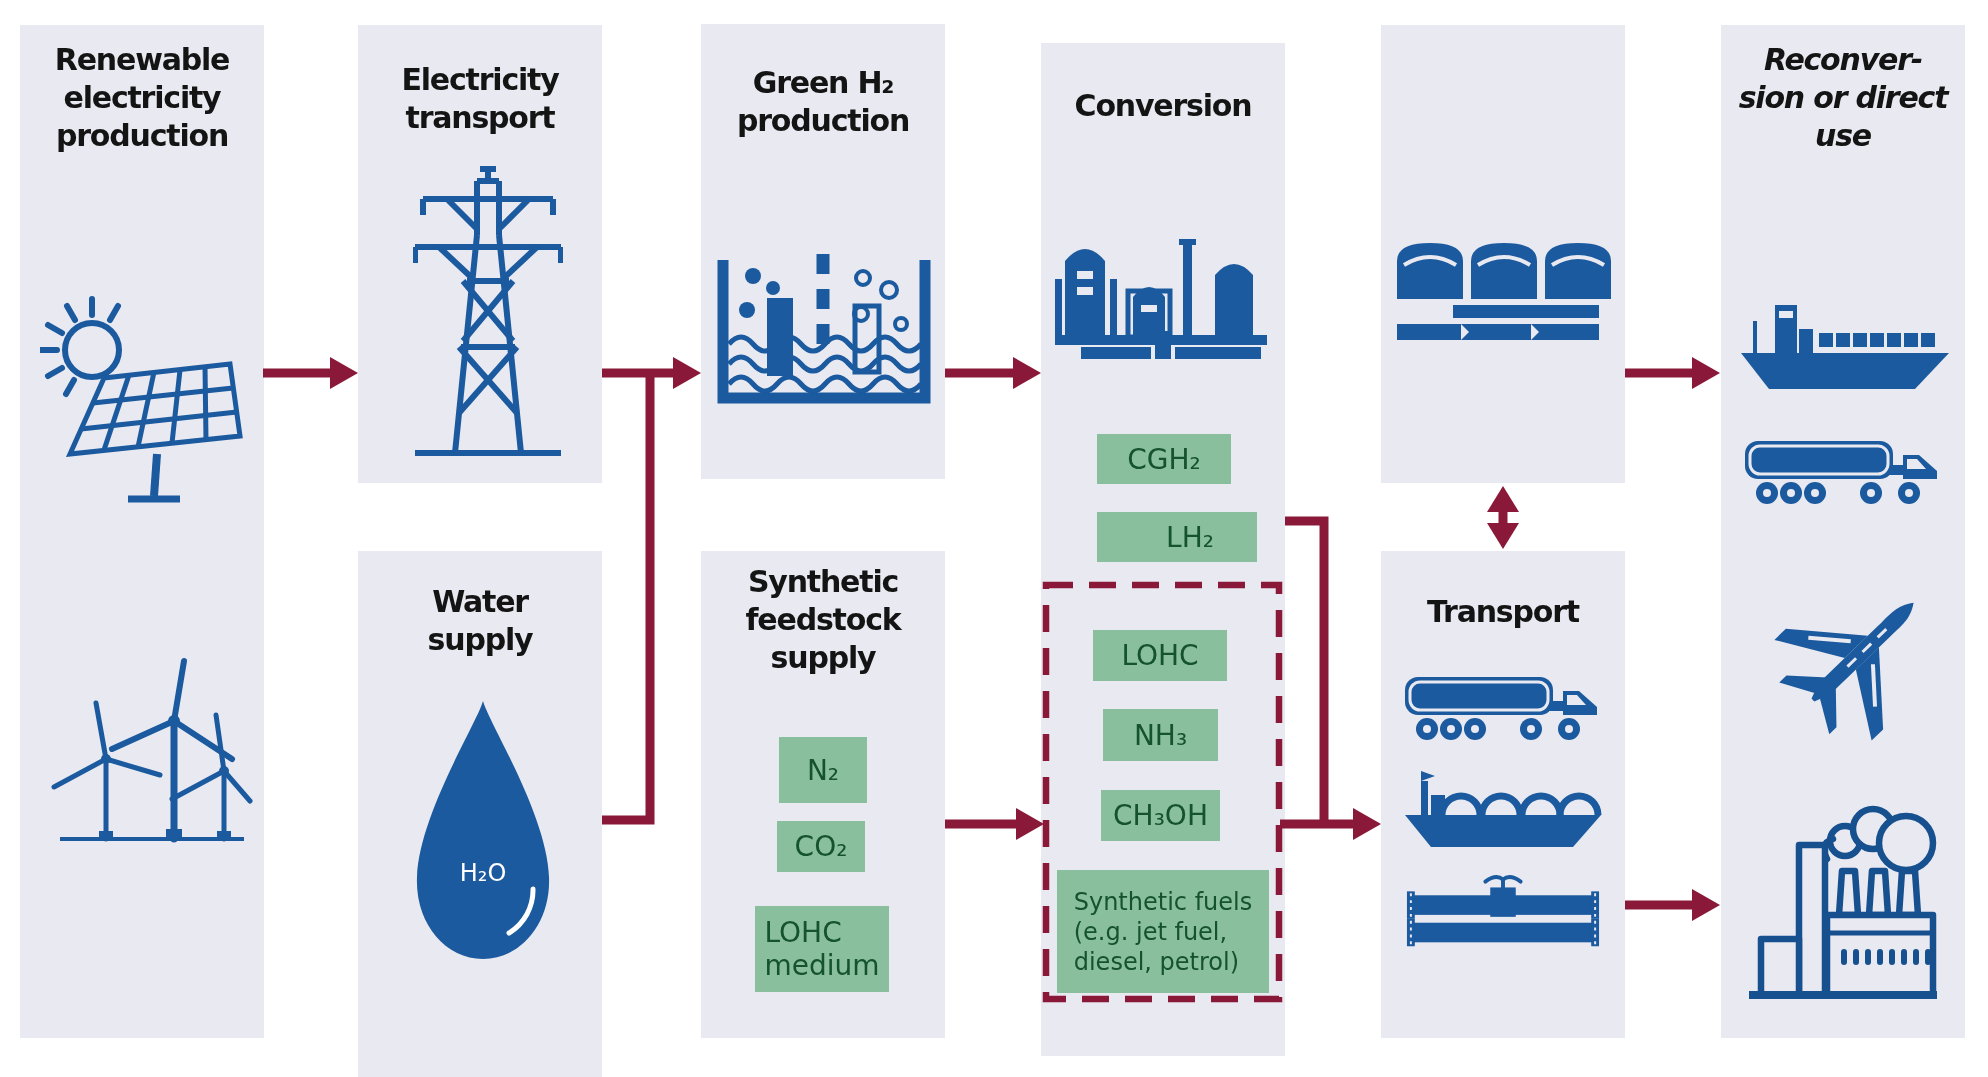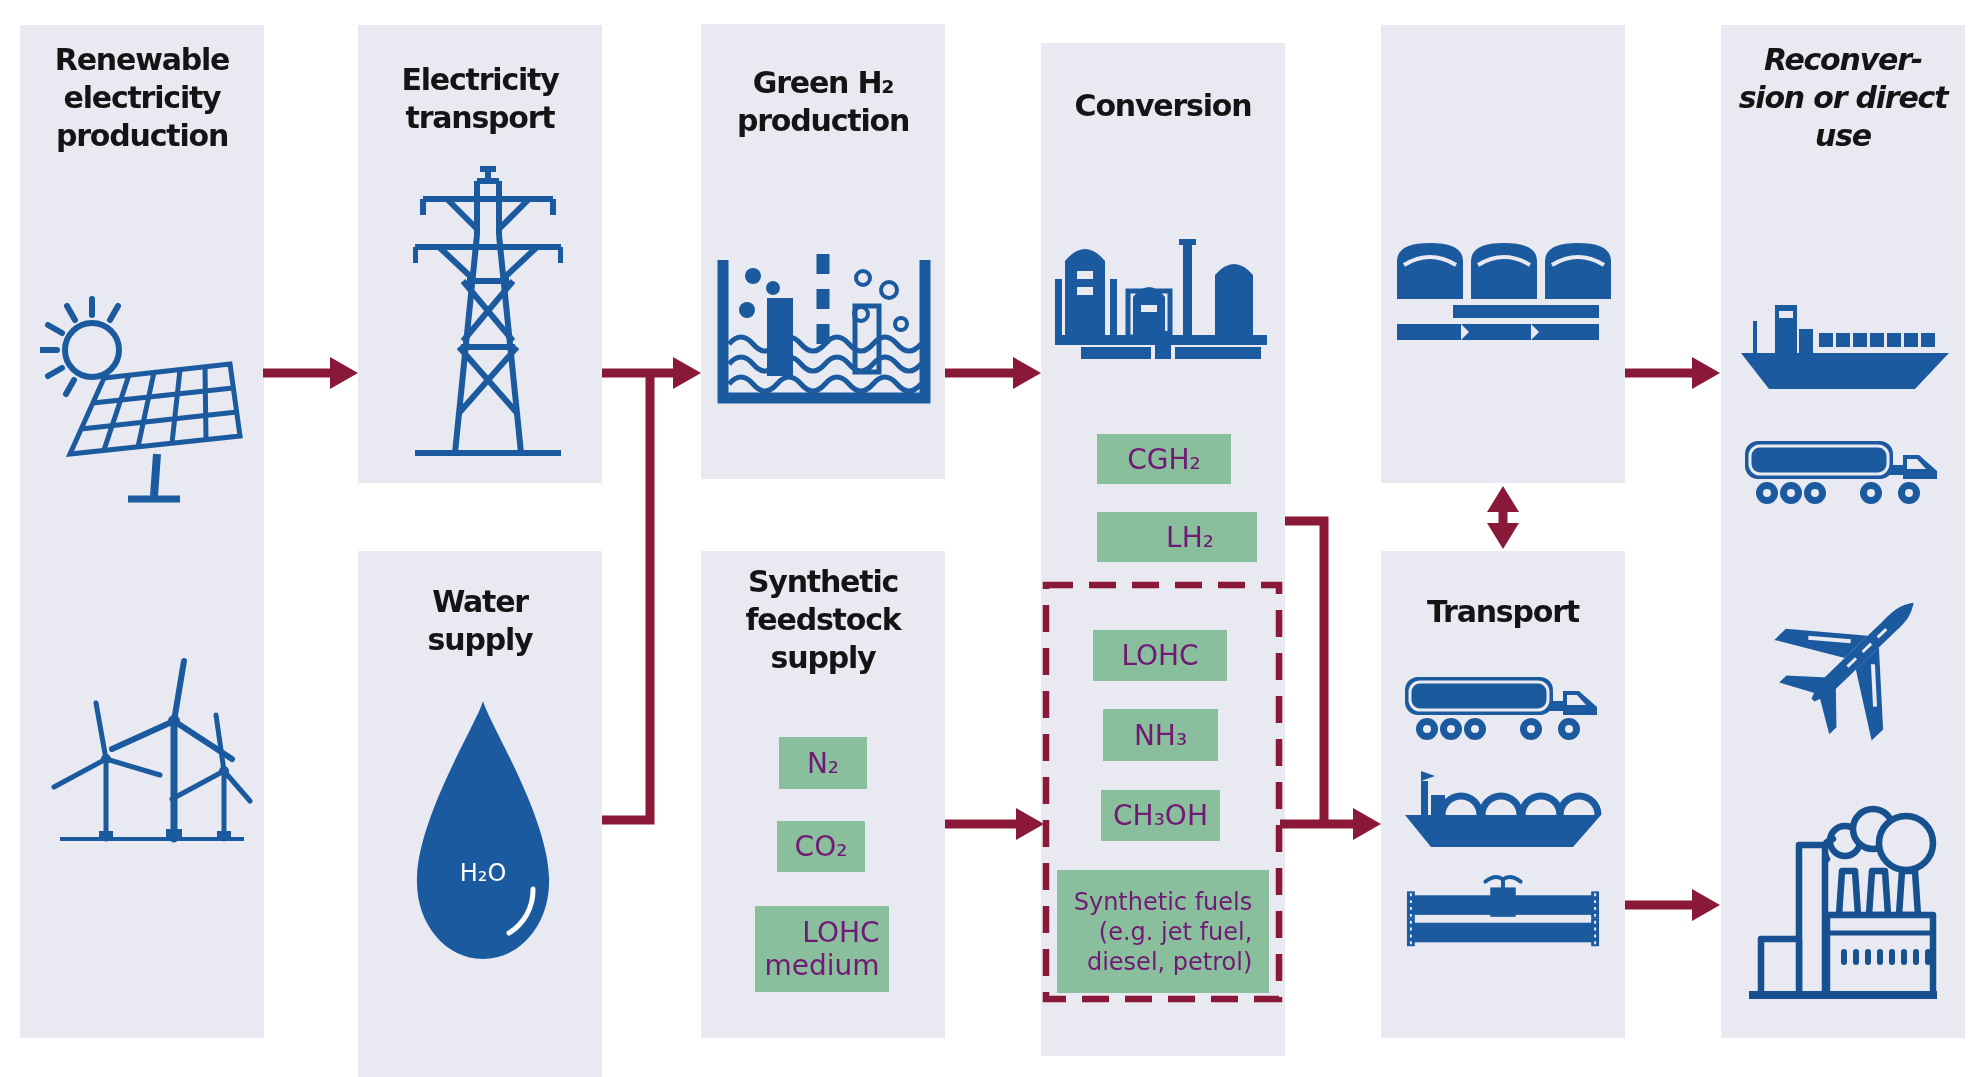--- a/index.html
+++ b/index.html
@@ -2,22 +2,22 @@
 <html><head>
 <meta charset="utf-8">
 <style>
   html,body{margin:0;padding:0;background:#ffffff;}
   .canvas{position:relative;width:1988px;height:1077px;background:#ffffff;overflow:hidden;
           font-family:"DejaVu Sans","Liberation Sans",sans-serif;}
   .col{position:absolute;background:#e9e9f1;}
   .hdr{position:absolute;left:2px;right:2px;text-align:center;font-weight:700;color:#141414;
        font-size:30px;line-height:38px;letter-spacing:-1.2px;white-space:pre-line;}
   .icon{position:absolute;}
-  .glabel{position:absolute;background:#8abf9d;color:#701a75;display:flex;align-items:center;
-          justify-content:center;text-align:right;font-size:28px;line-height:33px;white-space:pre-line;}
+  .glabel{position:absolute;background:#8abf9d;color:#14532d;display:flex;align-items:center;
+          justify-content:center;text-align:left;font-size:28px;line-height:33px;white-space:pre-line;}
   .glabel.small{font-size:24px;line-height:30px;}
   .h2o{position:absolute;color:#ffffff;font-size:24px;text-align:center;}
   .overlay{position:absolute;left:0;top:0;z-index:5;pointer-events:none;}
   svg{display:block;}
 </style>
 </head>
 <body>
 
 <div class="canvas">
 
@@ -140,21 +140,21 @@
           <circle cx="148" cy="64" r="7"></circle>
           <circle cx="188" cy="74" r="6"></circle>
       </g>
     </svg>
   </div>
 
   <div class="col" style="left:701px;top:551px;width:244px;height:487px;">
     <div class="hdr" style="top:12px;">Synthetic
 feedstock
 supply</div>
-    <div class="glabel" style="left:78px;top:186px;width:88px;height:52px;">N₂</div>
+    <div class="glabel" style="left:78px;top:186px;width:88px;height:66px;">N₂</div>
     <div class="glabel" style="left:76px;top:270px;width:88px;height:51px;">CO₂</div>
     <div class="glabel" style="left:54px;top:355px;width:134px;height:86px;">LOHC
 medium</div>
   </div>
 
   <div class="col" style="left:1041px;top:25px;width:244px;height:1013px;margin-top:18px;">
     <div class="hdr" style="top:44px;">Conversion</div>
     <svg class="icon" style="left:14px;top:192px;" width="216" height="136" viewBox="0 0 216 136">
       <g fill="#1b5a9e">
         <path d="M10,26 Q30,2 50,26 L50,102 L10,102 Z"></path>

